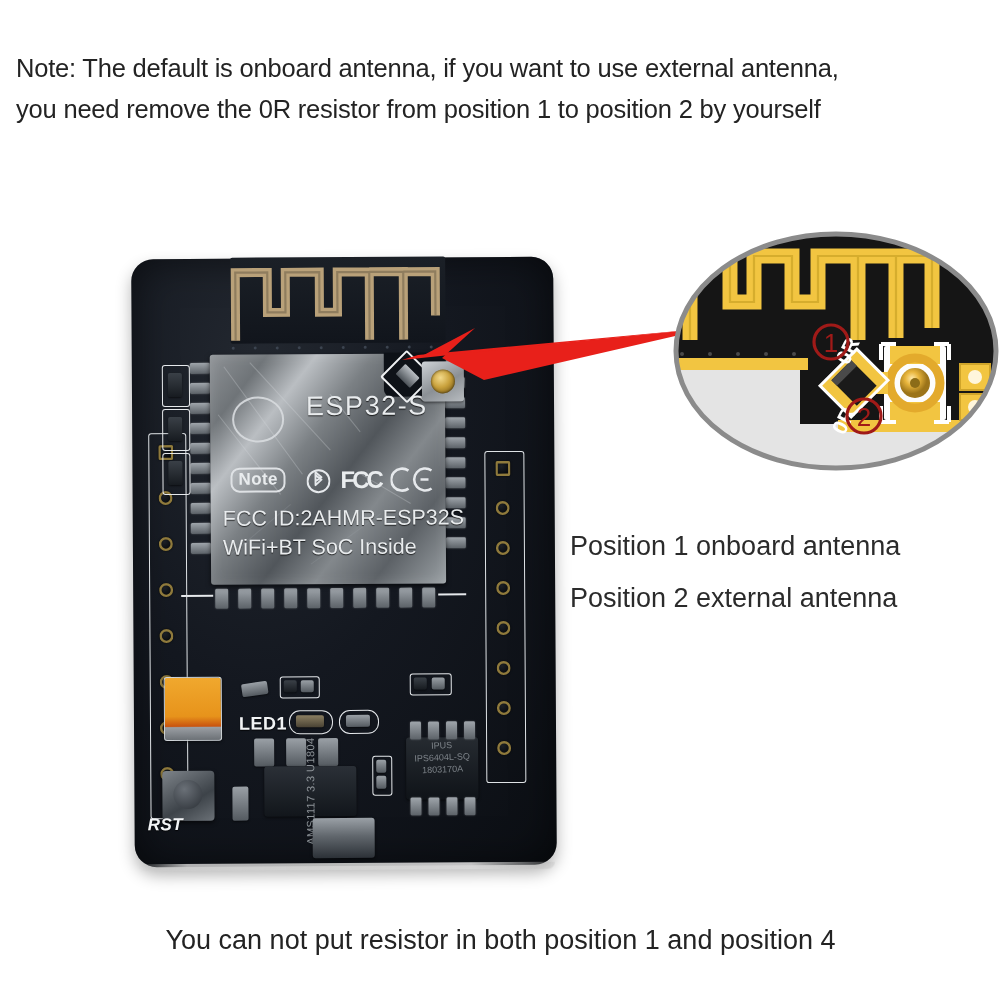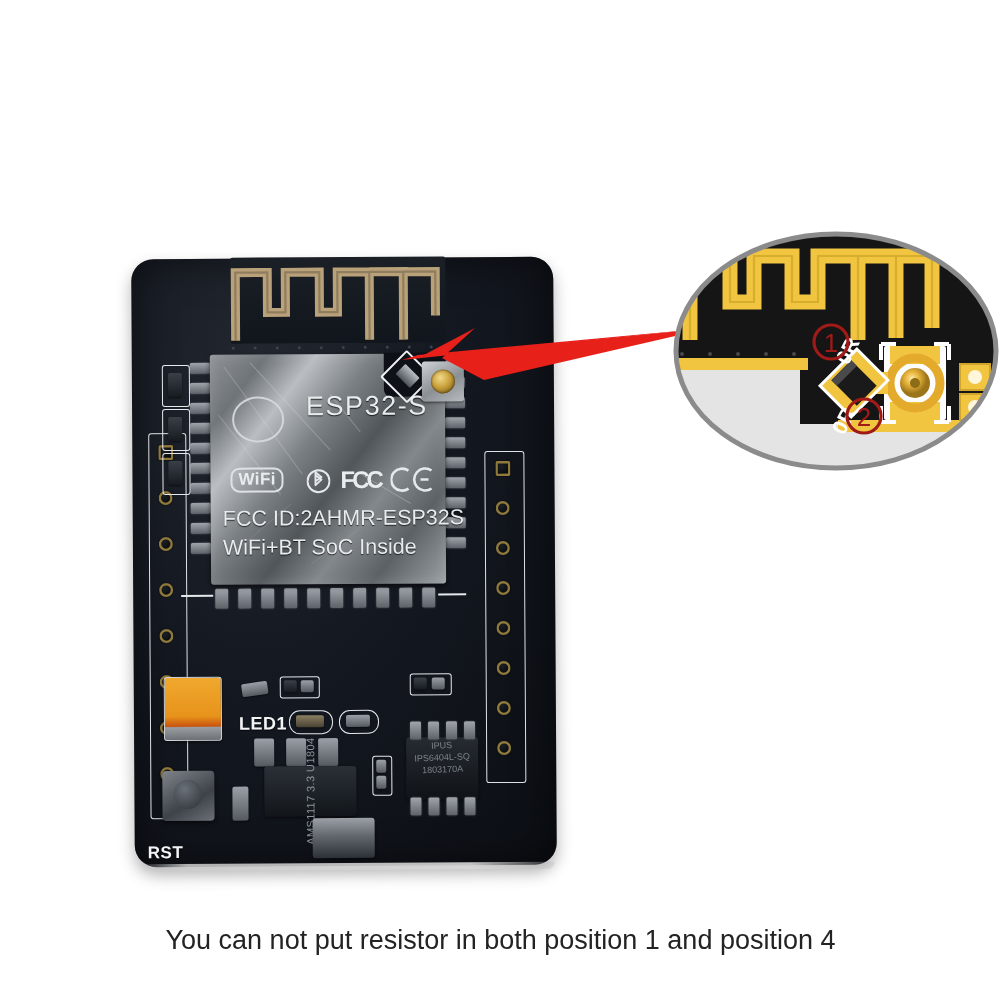--- a/index.html
+++ b/index.html
@@ -154,21 +154,21 @@
     position:absolute;left:28px;top:512px;width:52px;height:50px;
     background:linear-gradient(150deg,#7e848a,#3d4349 60%,#6b7177);
     border-radius:4px;box-shadow:0 2px 4px rgba(0,0,0,.6);
   }
   #rst-btn::after{
     content:"";position:absolute;left:11px;top:9px;width:29px;height:29px;border-radius:50%;
     background:radial-gradient(circle at 38% 32%,#6a7077,#2b3036);
   }
   .silk{position:absolute;color:#f2f4f6;font-size:17px;font-weight:bold;letter-spacing:.5px;
         text-shadow:0 1px 1px rgba(0,0,0,.8);}
-  #silk-rst{left:13px;top:584px;}
+  #silk-rst{left:13px;top:556px;font-style:italic;}
   #silk-led1{left:105px;top:455px;font-size:18px;}
 
   
   #ams{
     position:absolute;left:130px;top:508px;width:92px;height:50px;
     background:linear-gradient(180deg,#2b3037,#12161b);
     border-radius:3px;box-shadow:0 1px 3px rgba(0,0,0,.7);
   }
   #ams-txt{
     position:absolute;left:130px;top:508px;width:92px;height:50px;
@@ -222,20 +222,24 @@
   #inset-svg{position:absolute;left:0;top:0;width:336px;height:252px;}
 
   
   #arrow-svg{position:absolute;left:380px;top:300px;width:330px;height:90px;}
 </style>
 </head>
 <body>
 
 <div class="canvas">
 
+  <div id="note-text">
+    <span class="ln">Note: The default is onboard antenna, if you want to use external antenna,</span>
+    <span class="ln">you need remove the 0R resistor from position 1 to position 2 by yourself</span>
+  </div>
 
   <div id="board-wrap">
     <div id="pcb">
 
       <div id="ant-block"></div>
       <svg id="ant-svg" viewBox="0 0 226 92">
         <path d="M8,84 L8,16 L40,16 L40,56 L58,56 L58,16 L92,16 L92,56 L110,56 L110,16
                  L142,16 L142,84 M142,16 L176,16 L176,84 M176,16 L208,16 L208,60" fill="none" stroke="#b9a179" stroke-width="9" stroke-linejoin="miter"></path>
         <path d="M8,84 L8,16 L40,16 L40,56 L58,56 L58,16 L92,16 L92,56 L110,56 L110,16
                  L142,16 L142,84 M142,16 L176,16 L176,84 M176,16 L208,16 L208,60" fill="none" stroke="#6d6048" stroke-width="2.2" stroke-linejoin="miter" opacity=".55"></path>
@@ -299,21 +303,21 @@
         <svg id="shield-scratch" viewBox="0 0 235 230" preserveAspectRatio="none">
           <path d="M14,12 L92,120 M40,8 L120,96 M8,60 L70,140 M120,40 L150,78 M150,120 L200,150" stroke="#d7dbde" stroke-width="1.1" fill="none" opacity=".55"></path>
           <path d="M20,200 L80,150 M100,210 L170,160" stroke="#9aa0a5" stroke-width="1" fill="none" opacity=".5"></path>
         </svg>
         <div id="shield-notch"></div>
       </div>
       <div id="shield-text">
         <div id="shield-circle"></div>
         <div class="mdl-name">ESP32-S</div>
         <div id="logo-row">
-          <div class="wifi-badge">WiFi</div>
+          <div class="wifi-badge">Note</div>
           <svg class="bt-badge" width="24" height="30" viewBox="0 0 24 30">
             <circle cx="12" cy="15" r="11" fill="none" stroke="#e6e9ec" stroke-width="2"></circle>
             <path d="M9,9 L15,13.5 L9,19 L9,6 L15,11 L9,15" fill="none" stroke="#e6e9ec" stroke-width="1.9" stroke-linejoin="round"></path>
           </svg>
           <div class="fcc-mark">FCC</div>
           <svg class="ce-mark" width="46" height="30" viewBox="0 0 46 30">
             <path d="M18,6 A11,11 0 1,0 18,24" fill="none" stroke="#e6e9ec" stroke-width="2.6"></path>
             <path d="M41,6 A11,11 0 1,0 41,24" fill="none" stroke="#e6e9ec" stroke-width="2.6"></path>
             <path d="M30,15 L38,15" stroke="#e6e9ec" stroke-width="2.6"></path>
           </svg>
@@ -489,16 +493,20 @@
         <circle cx="163" cy="114" r="17" fill="none" stroke="#a01a18" stroke-width="3.2"></circle>
         <text x="163" y="124" fill="#a01a18" font-family="'Liberation Sans',sans-serif" font-size="26" text-anchor="middle">1</text>
         <circle cx="196" cy="188" r="17" fill="none" stroke="#a01a18" stroke-width="3.2"></circle>
         <text x="196" y="198" fill="#a01a18" font-family="'Liberation Sans',sans-serif" font-size="26" text-anchor="middle">2</text>
       </g>
 
       <ellipse cx="168" cy="123" rx="160" ry="117" fill="none" stroke="#8b8b8b" stroke-width="5"></ellipse>
     </svg>
   </div>
 
+  <div id="legend">
+    <div class="leg-line">Position 1 onboard antenna</div>
+    <div class="leg-line">Position 2 external antenna</div>
+  </div>
 
   <div id="footer-text">You can not put resistor in both position 1 and position 4</div>
 
 </div>
 
 </body></html>

